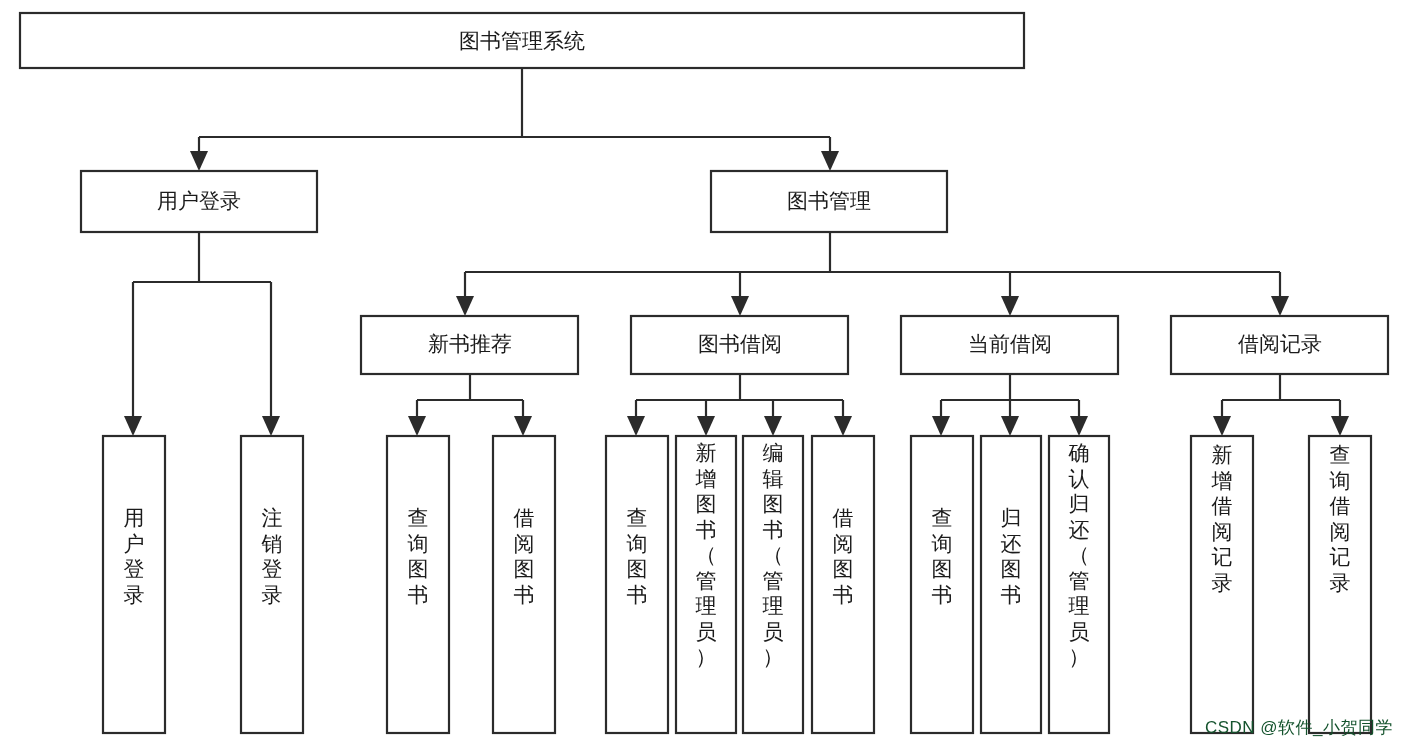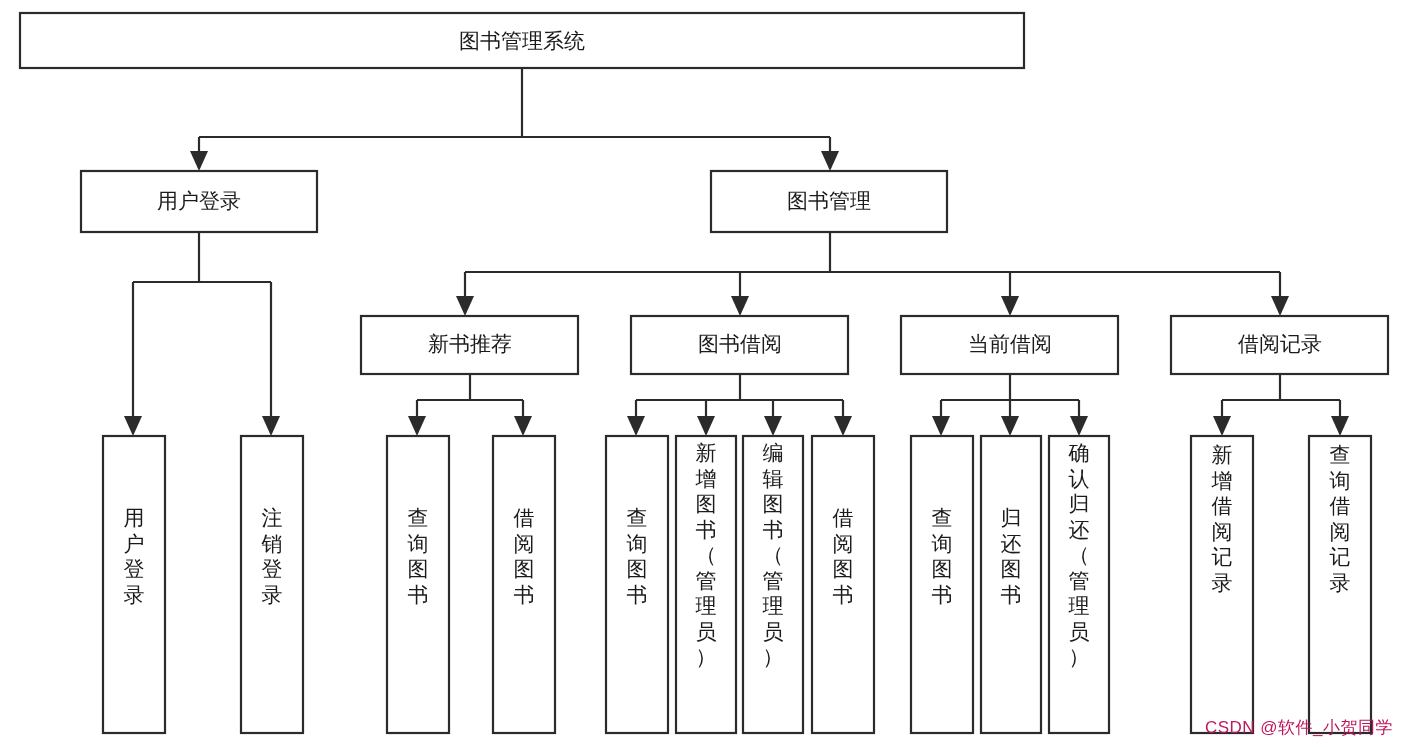--- a/index.html
+++ b/index.html
@@ -53,21 +53,21 @@
     font-family: "Liberation Sans", "DejaVu Sans", sans-serif;
     font-size: 21px;
     text-anchor: middle;
   }
   .watermark-text {
     position: absolute;
     right: 12px;
     bottom: 8px;
     font-family: "Liberation Sans", "DejaVu Sans", sans-serif;
     font-size: 17px;
-    color: #be185d;
+    color: #14532d;
     white-space: nowrap;
     letter-spacing: 0.5px;
     user-select: none;
   }
 </style>
 </head>
 <body>
 
 <div id="diagram-root">
   <svg id="tree-svg" viewBox="0 0 1405 747" xmlns="http://www.w3.org/2000/svg">

